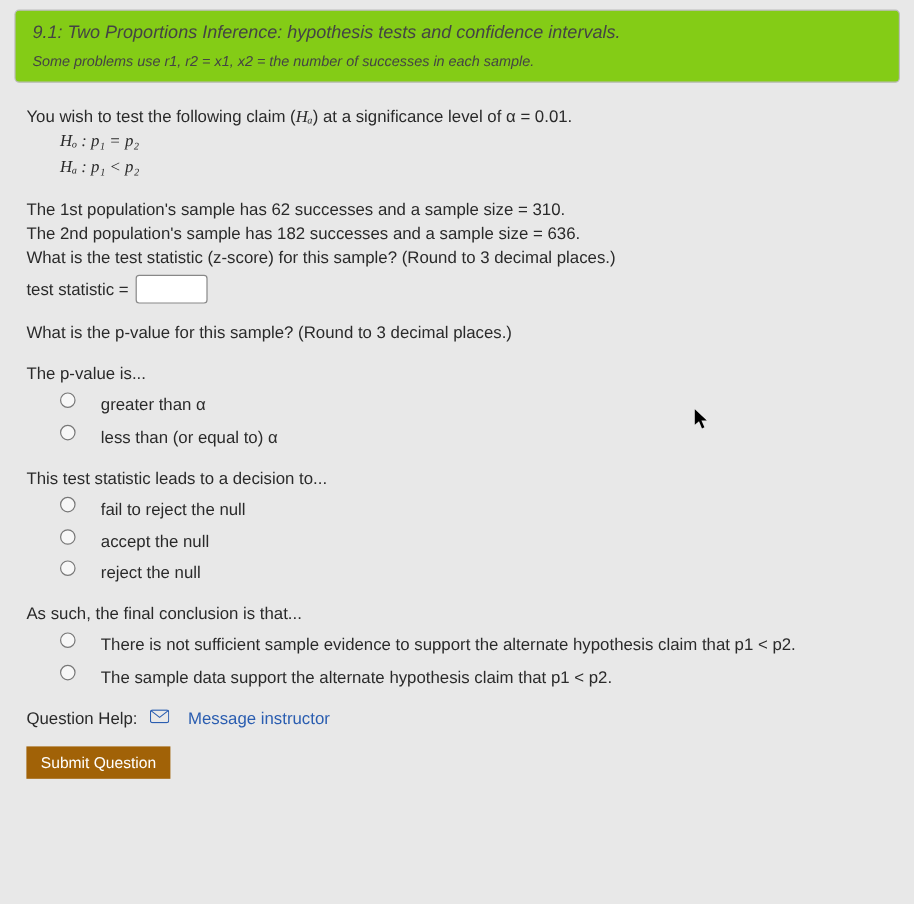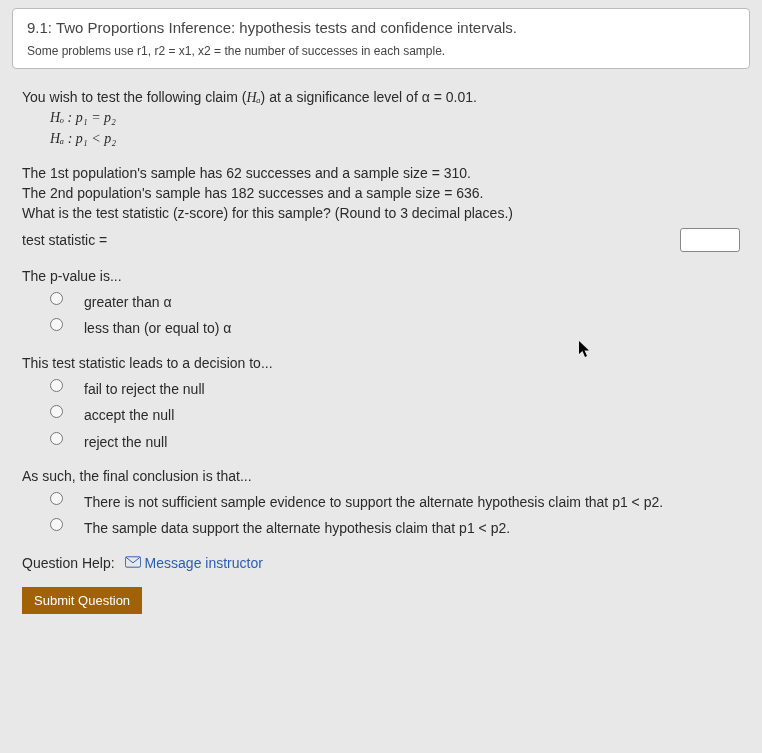--- a/index.html
+++ b/index.html
@@ -7,43 +7,44 @@
       font-family: Arial, Helvetica, sans-serif;
       font-size: 14px;
       color: #2a2a2a;
       background: #e8e8e8;
       width: 762px;
       height: 753px;
       overflow: hidden;
       position: relative;
     }
     .header-box {
-      background: #ffffff;
+      background: #84cc16;
       border: 1px solid #bbb;
       border-radius: 4px;
       margin: 8px 12px 18px 12px;
       padding: 10px 14px;
+      font-style: italic;
     }
     .header-title {
       font-size: 15px;
       color: #444;
       margin-bottom: 8px;
     }
     .header-sub {
       font-size: 12px;
       color: #444;
     }
     .content {
       padding: 0 22px 0 22px;
       line-height: 1.45;
     }
     .para { margin-bottom: 14px; }
     .indent { margin-left: 28px; }
     .math-i { font-style: italic; font-family: 'Times New Roman', serif; }
-    .inline-row { display: flex; align-items: center; gap: 6px; margin-top: 4px; justify-content: space-between; }
+    .inline-row { display: flex; align-items: center; gap: 6px; margin-top: 4px; }
     .input-box {
       width: 60px;
       height: 24px;
       border: 1px solid #888;
       border-radius: 3px;
       background: #fff;
     }
     .radio-group { margin: 6px 0 14px 28px; }
     .radio-item {
       display: flex;
@@ -59,21 +60,21 @@
       flex-shrink: 0;
     }
     .help-row {
       margin-top: 14px;
       display: flex;
       gap: 10px;
     }
     .mail-icon {
       display: inline-flex;
       align-items: center;
-      gap: 4px;
+      gap: 16px;
       color: #2a5db0;
       cursor: pointer;
     }
     .mail-icon svg { width: 16px; height: 12px; }
     .submit-btn {
       display: inline-block;
       margin-top: 14px;
       background: #a16207;
       color: #fff;
       padding: 6px 12px;
@@ -108,20 +109,21 @@
     <div>The 1st population's sample has 62 successes and a sample size = 310.</div>
     <div>The 2nd population's sample has 182 successes and a sample size = 636.</div>
     <div>What is the test statistic (z-score) for this sample? (Round to 3 decimal places.)</div>
     <div class="inline-row">
       <span>test statistic =</span>
       <input class="input-box" type="text" style="">
     </div>
   </div>
 
   <div class="para">
+    <div>What is the p-value for this sample? (Round to 3 decimal places.)</div>
   </div>
 
   <div>The p-value is...</div>
   <div class="radio-group">
     <div class="radio-item">
       <div class="radio-circle"></div>
       <span>greater than α</span>
     </div>
     <div class="radio-item">
       <div class="radio-circle"></div>

